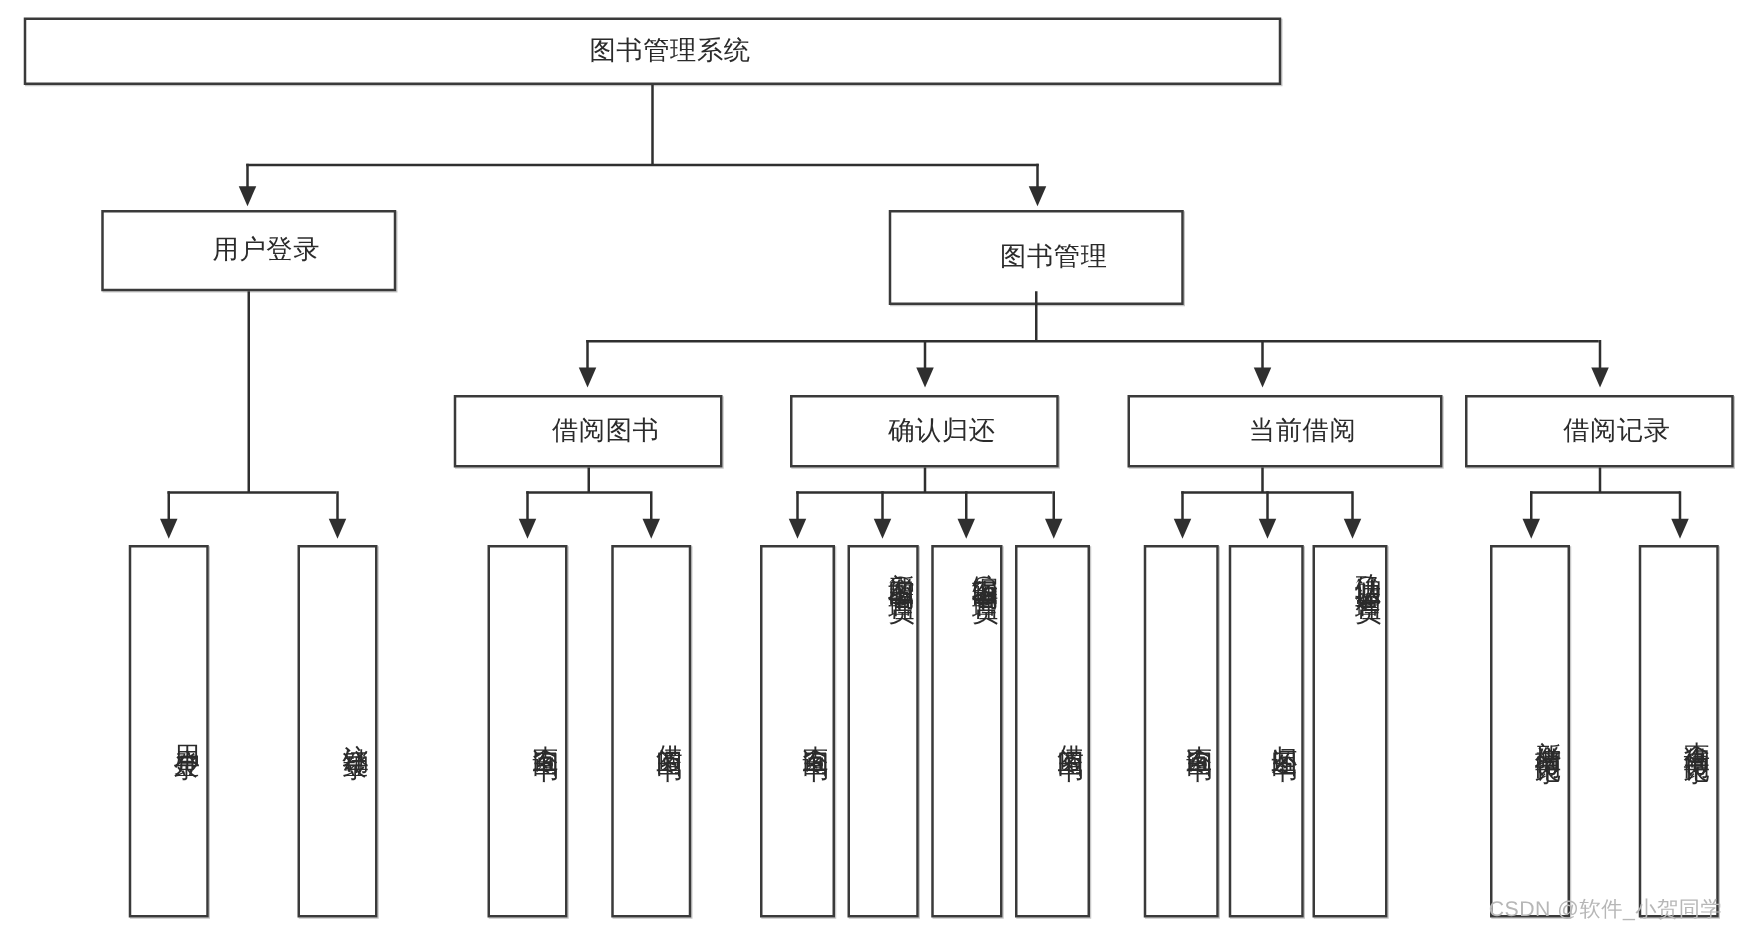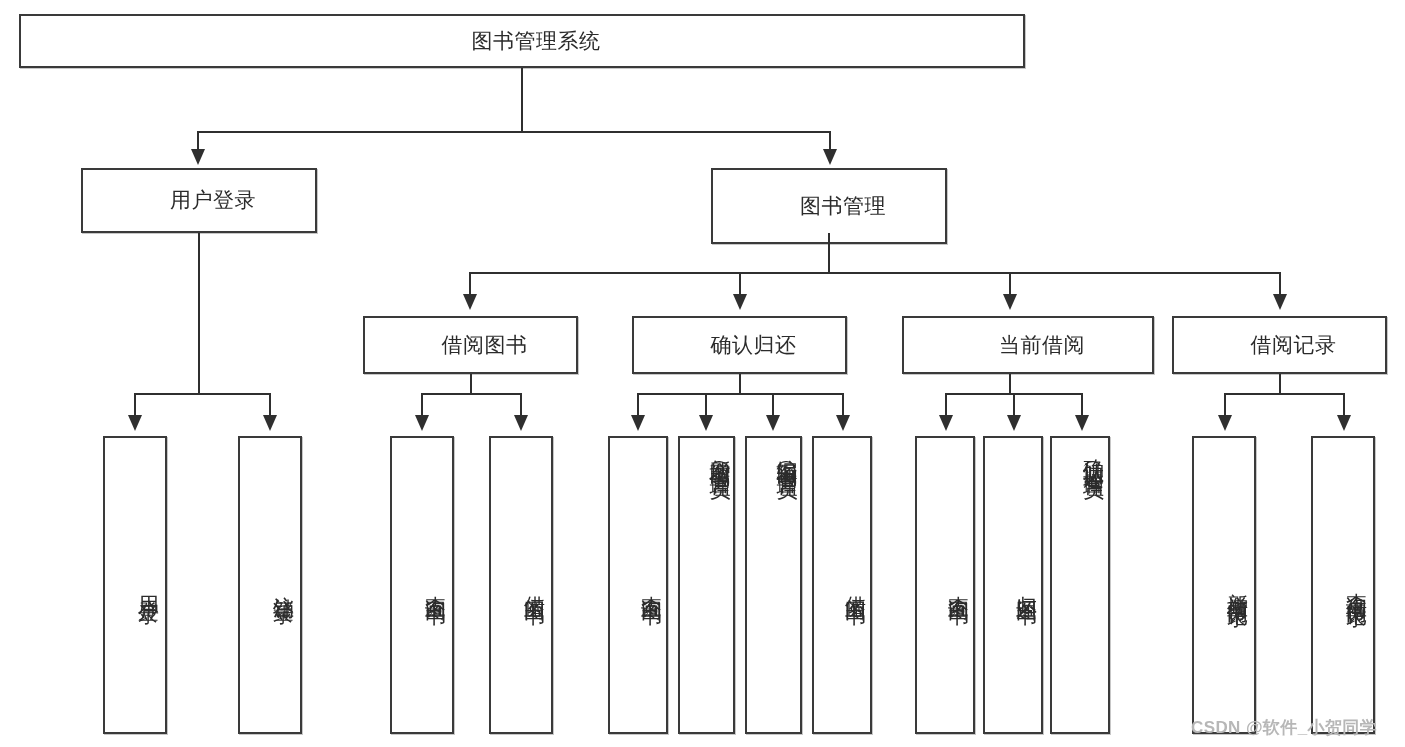--- a/index.html
+++ b/index.html
@@ -210,15 +210,15 @@
     <span class="label">确认归还（管理员）</span>
   </div>
 
   <div class="node v centered" style="left:1192px; top:436px; width:64px; height:298px;">
     <span class="label">新增借阅记录</span>
   </div>
   <div class="node v centered" style="left:1311px; top:436px; width:64px; height:298px;">
     <span class="label">查询借阅记录</span>
   </div>
 
-  <div id="watermark" style="left:1191px; top:716px;font-weight:bold;">CSDN @软件_小贺同学</div>
+  <div id="watermark" style="left:1191px; top:716px;">CSDN @软件_小贺同学</div>
 
 </div>
 
 </body></html>

